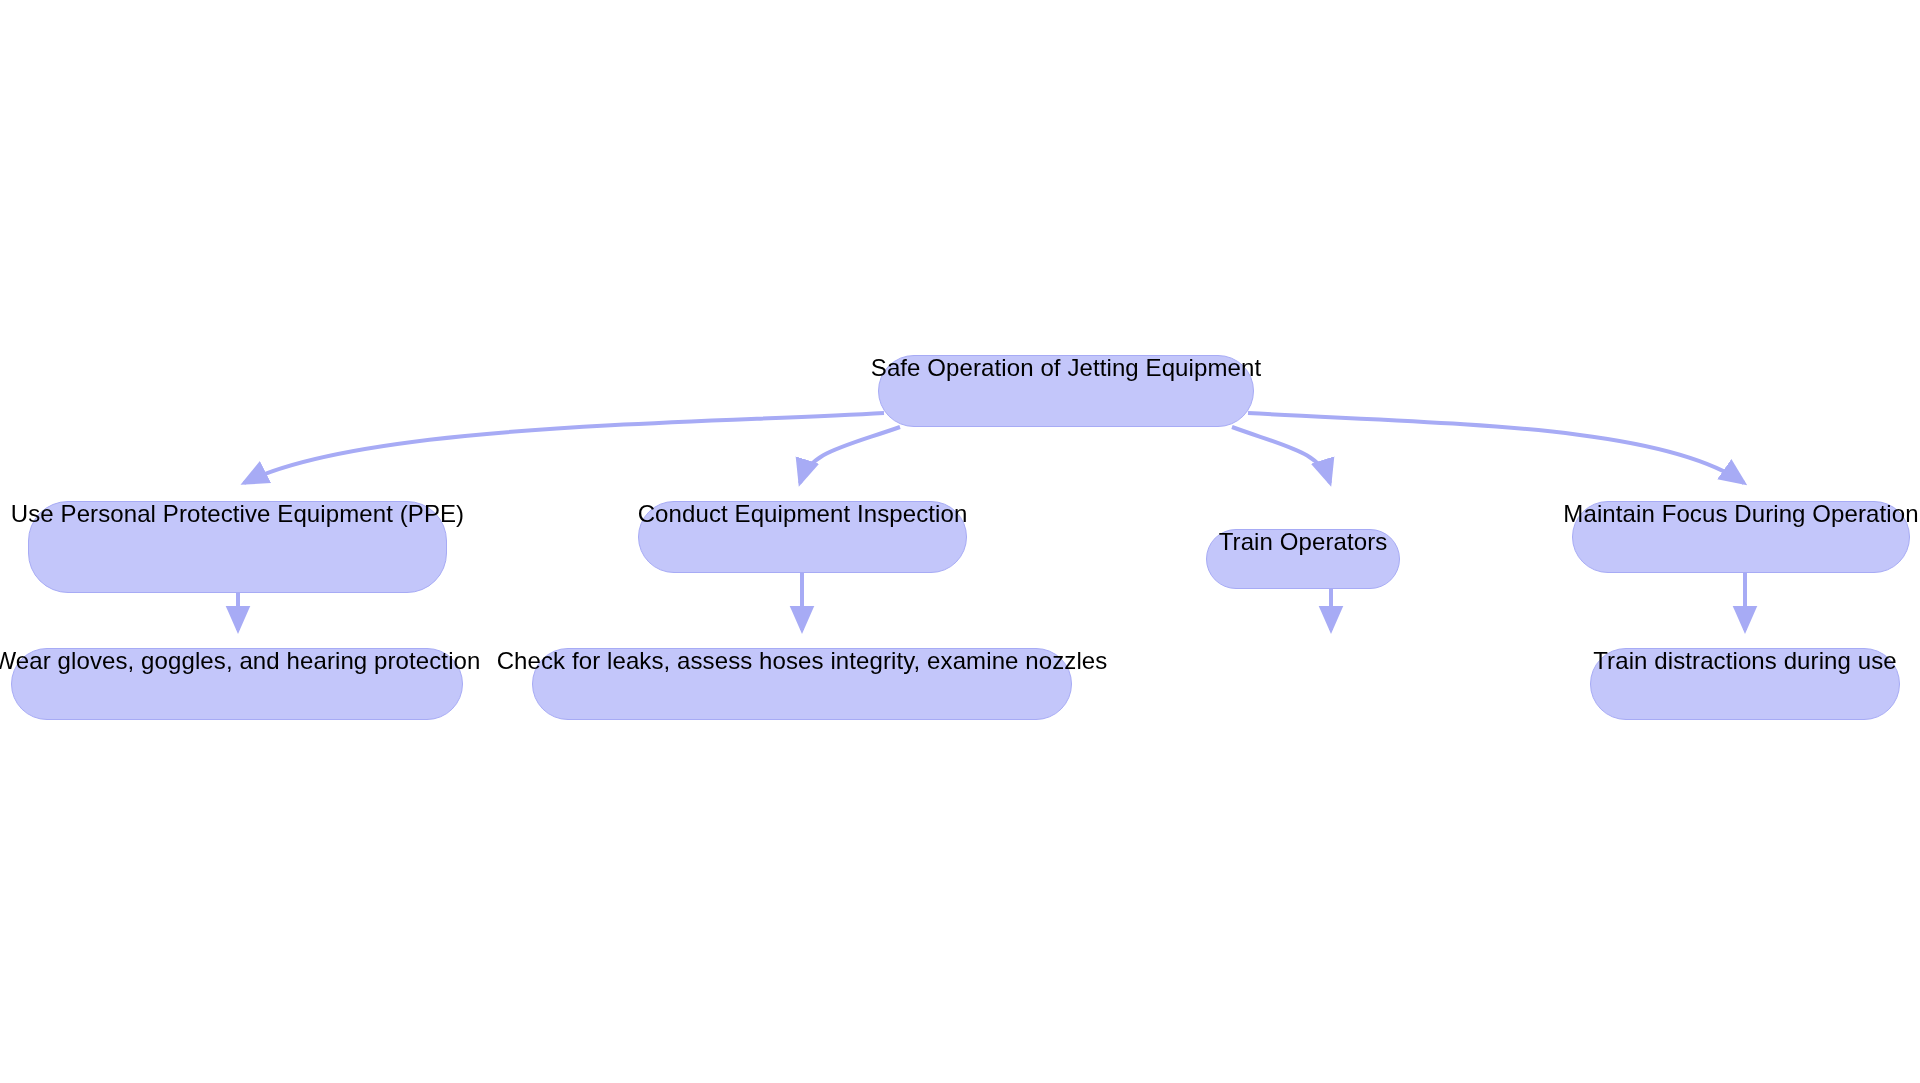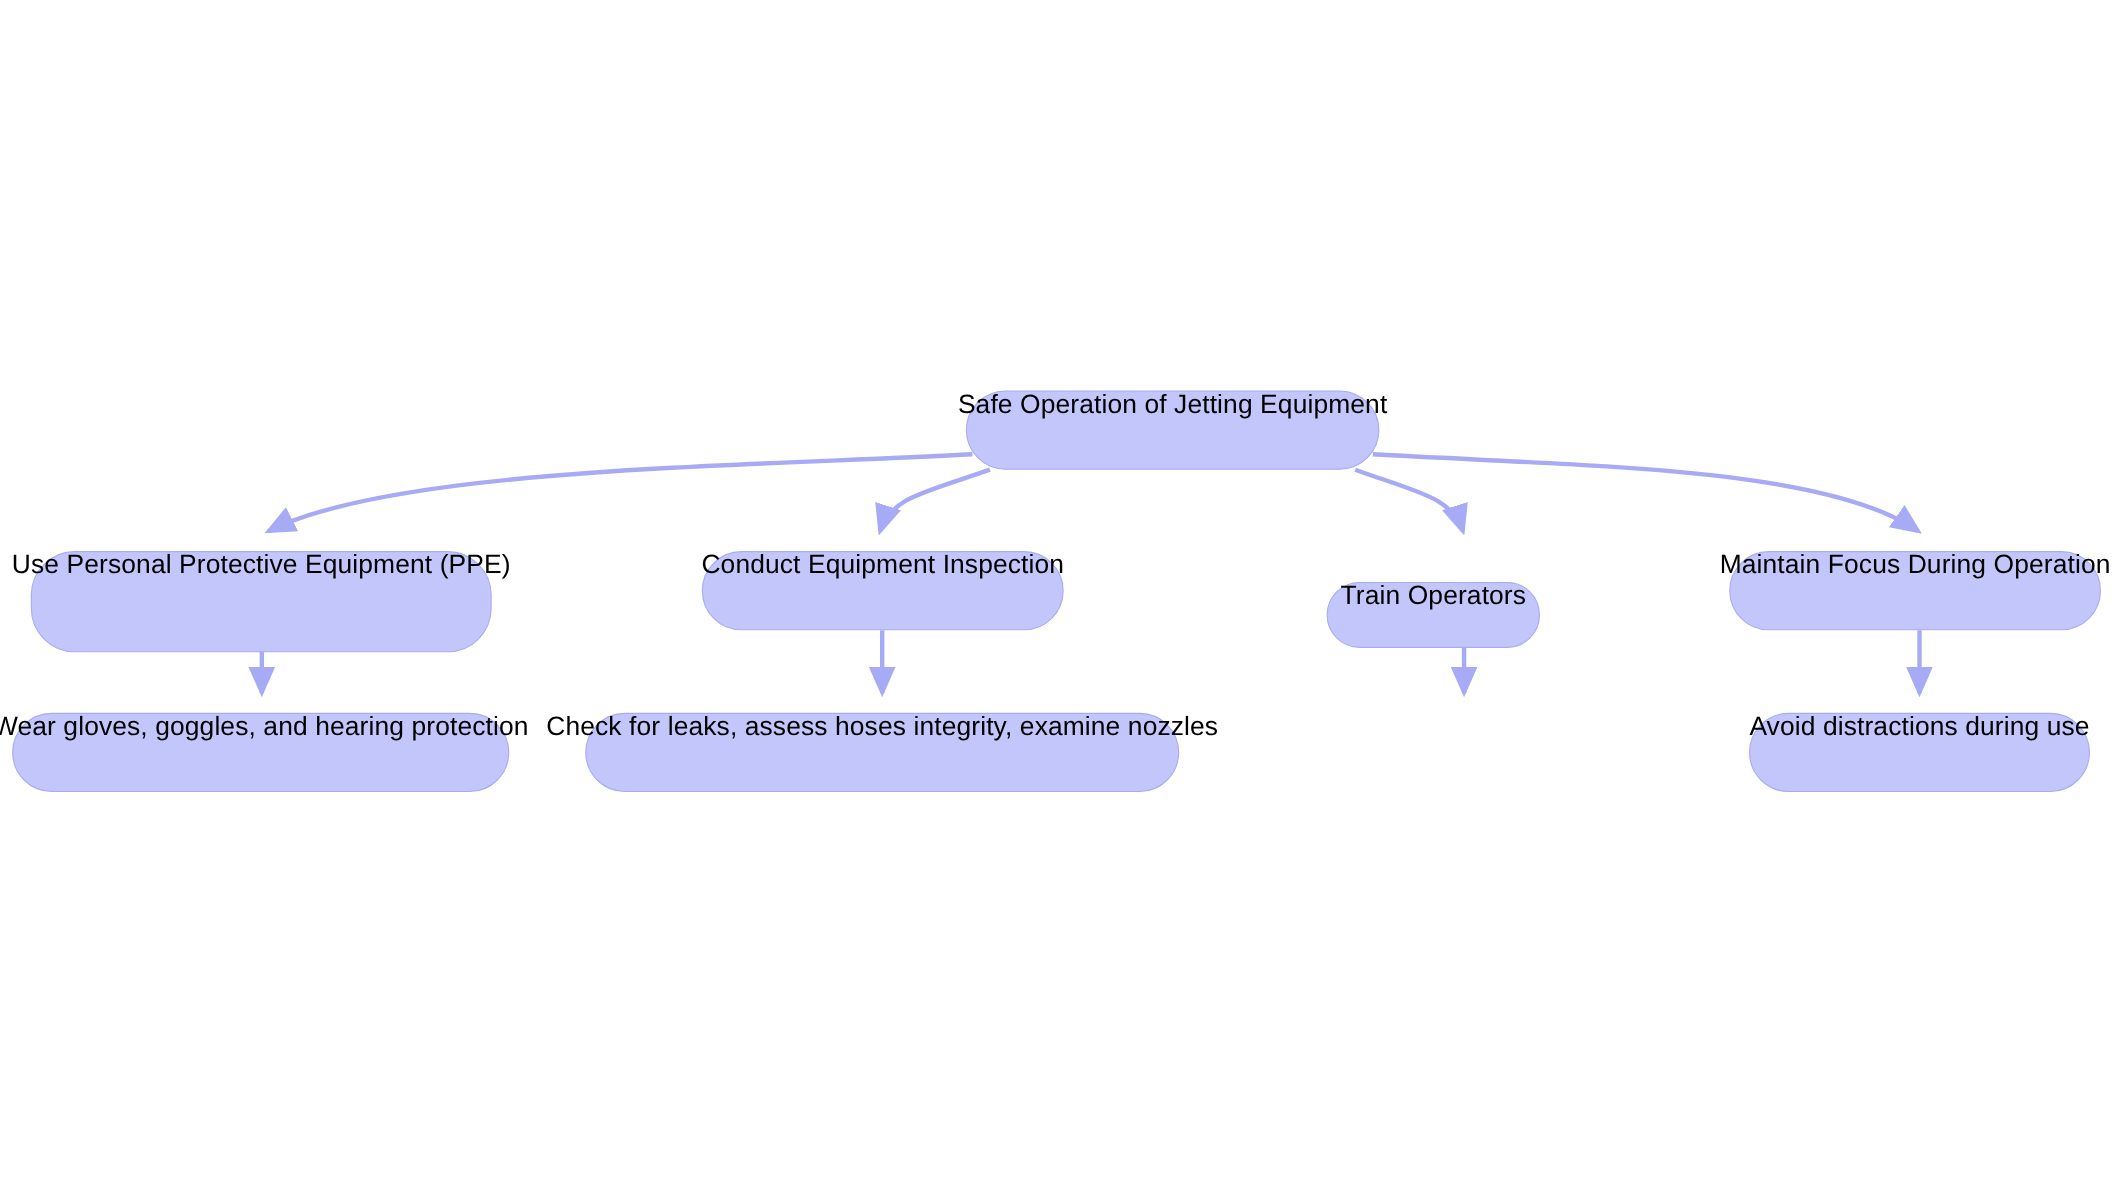--- a/index.html
+++ b/index.html
@@ -104,16 +104,16 @@
   <div class="node" style="left:11px; top:648px; width:452px; height:72px;">
     <span class="node-label">Wear gloves, goggles, and hearing protection</span>
   </div>
 
   <div class="node" style="left:532px; top:648px; width:540px; height:72px;">
     <span class="node-label">Check for leaks, assess hoses integrity, examine nozzles</span>
   </div>
 
 
   <div class="node" style="left:1590px; top:648px; width:310px; height:72px;">
-    <span class="node-label">Avoid distractions during use</span>
+    <span class="node-label">Train distractions during use</span>
   </div>
 
 </div>
 
 </body></html>

